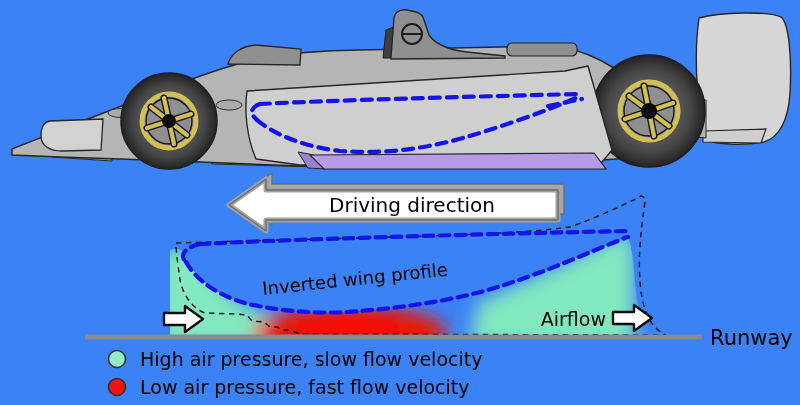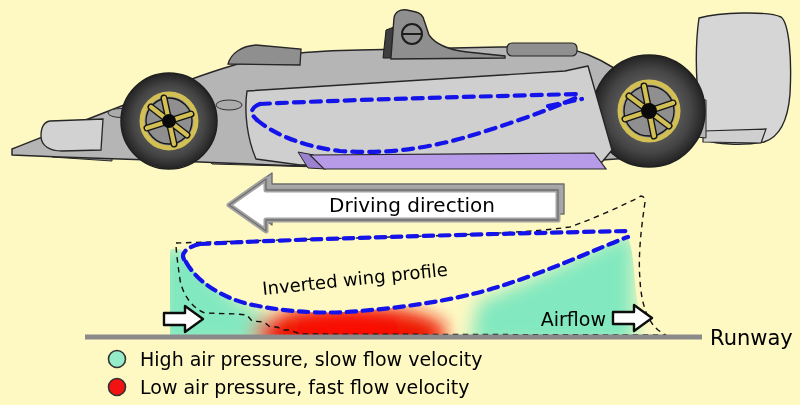--- a/index.html
+++ b/index.html
@@ -1,19 +1,19 @@
 <!DOCTYPE html>
 <html><head>
 <meta charset="utf-8">
 <style>
   html,body{margin:0;padding:0;background:#ffffff;}
   .stage{
     position:relative;
     width:800px;height:405px;
-    background:#fef9c3;
+    background:#3b82f6;
     overflow:hidden;
     font-family:"DejaVu Sans","Liberation Sans",sans-serif;
   }
   svg{display:block;}
   text{
     font-family:"DejaVu Sans","Liberation Sans",sans-serif;
     fill:#000000;
   }
   .lbl{font-size:19px;}
   .lbl-big{font-size:20px;}

